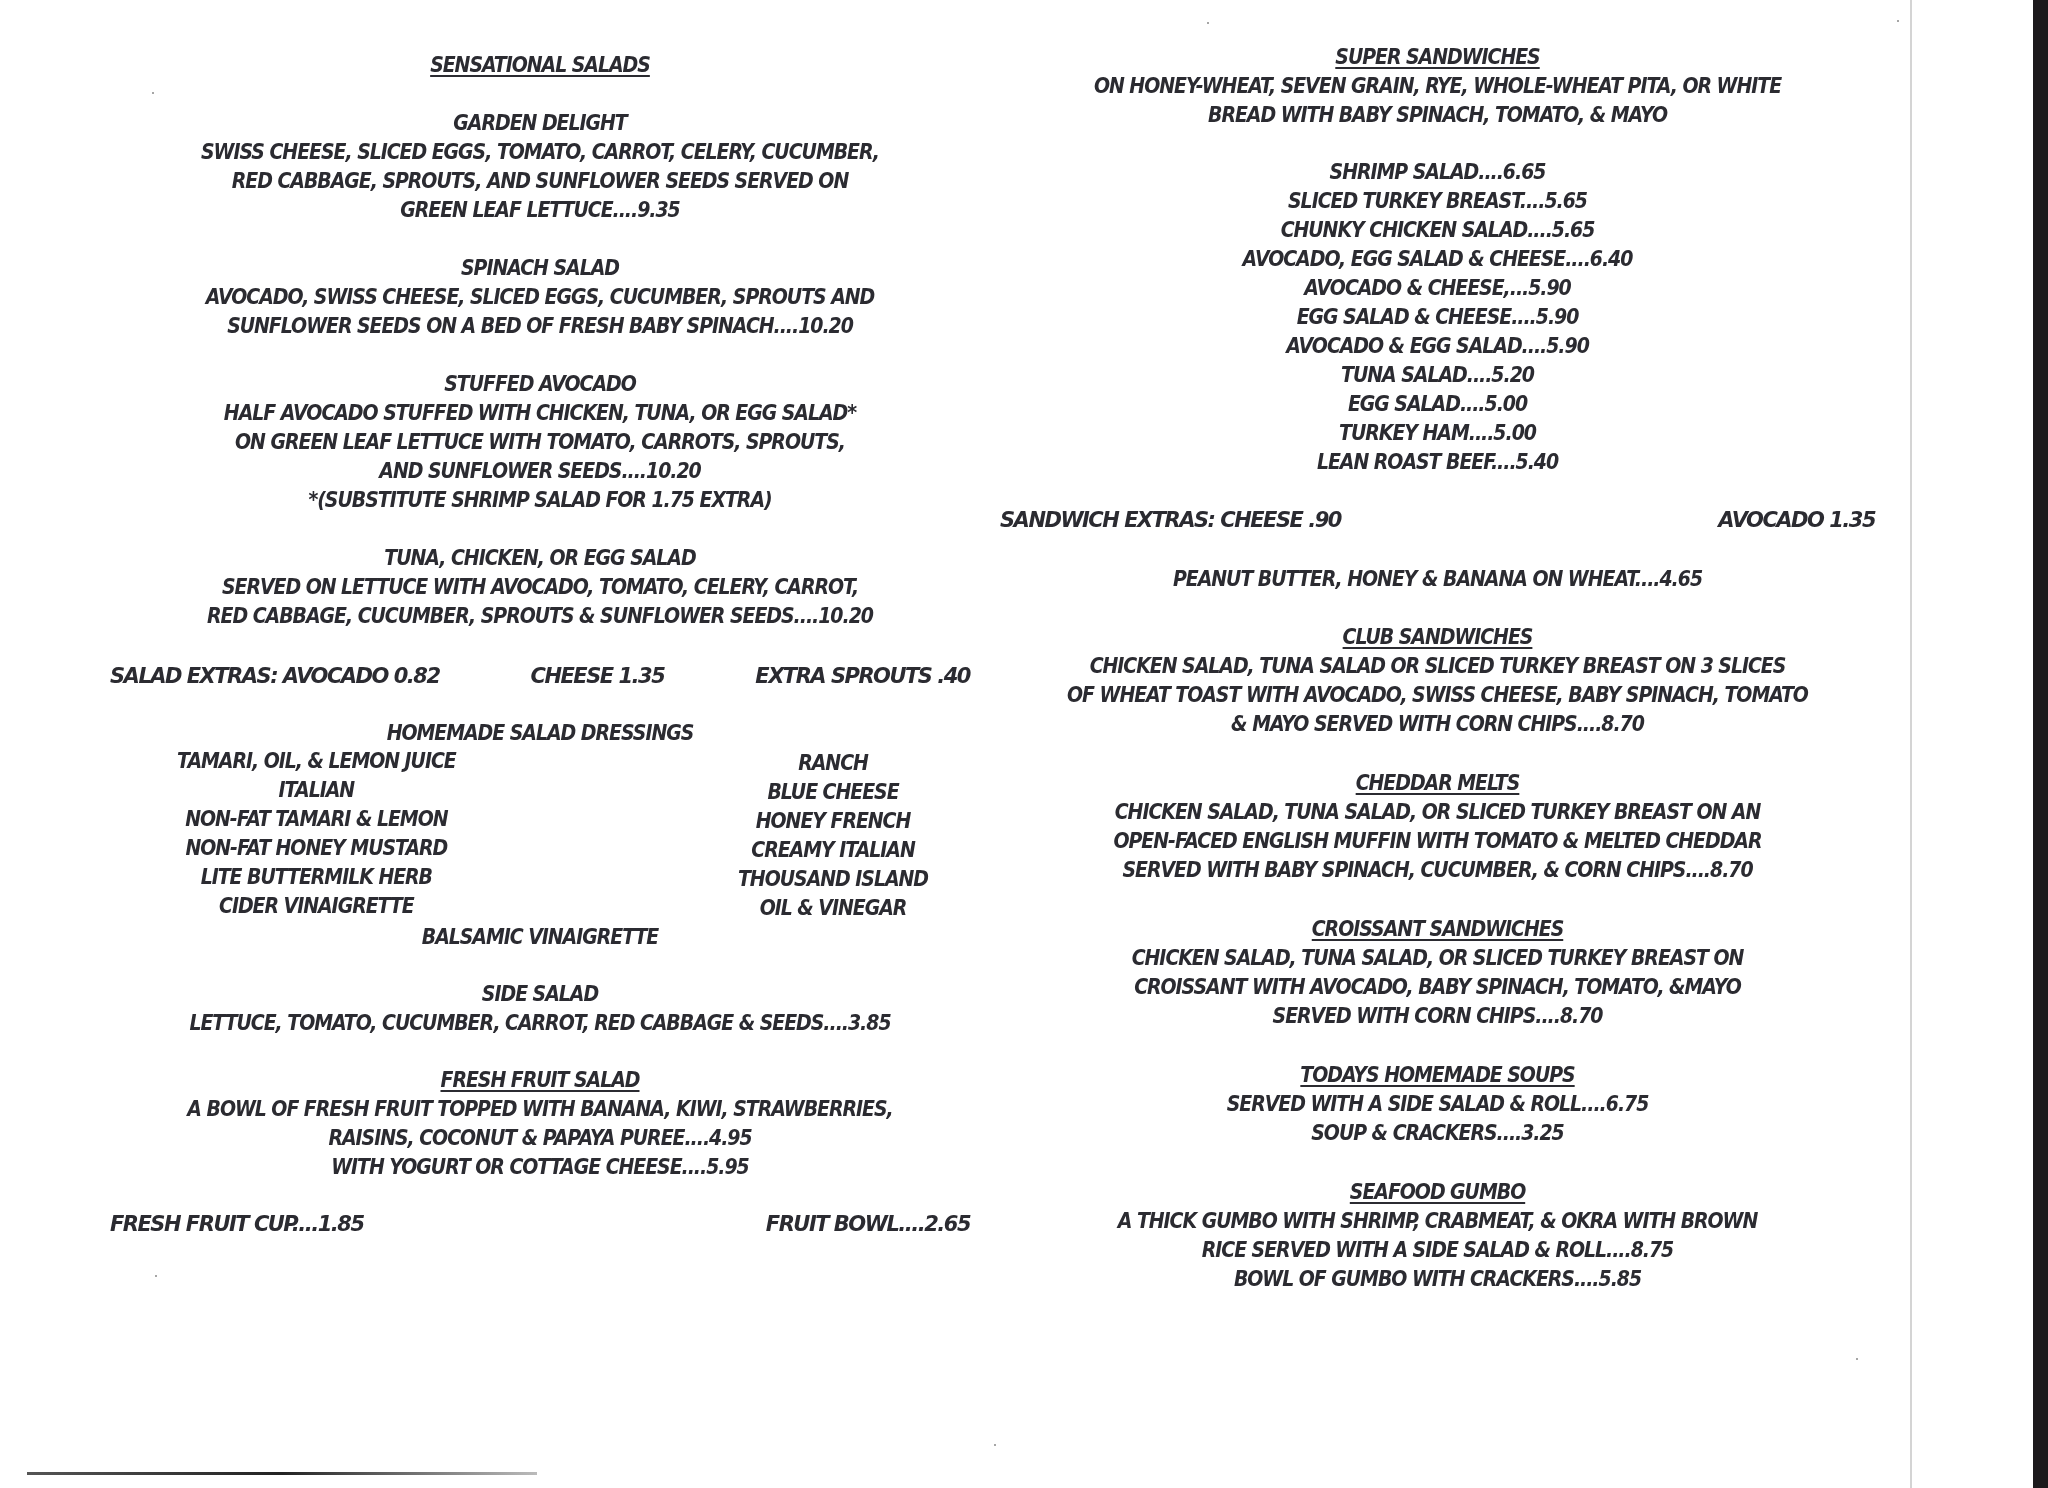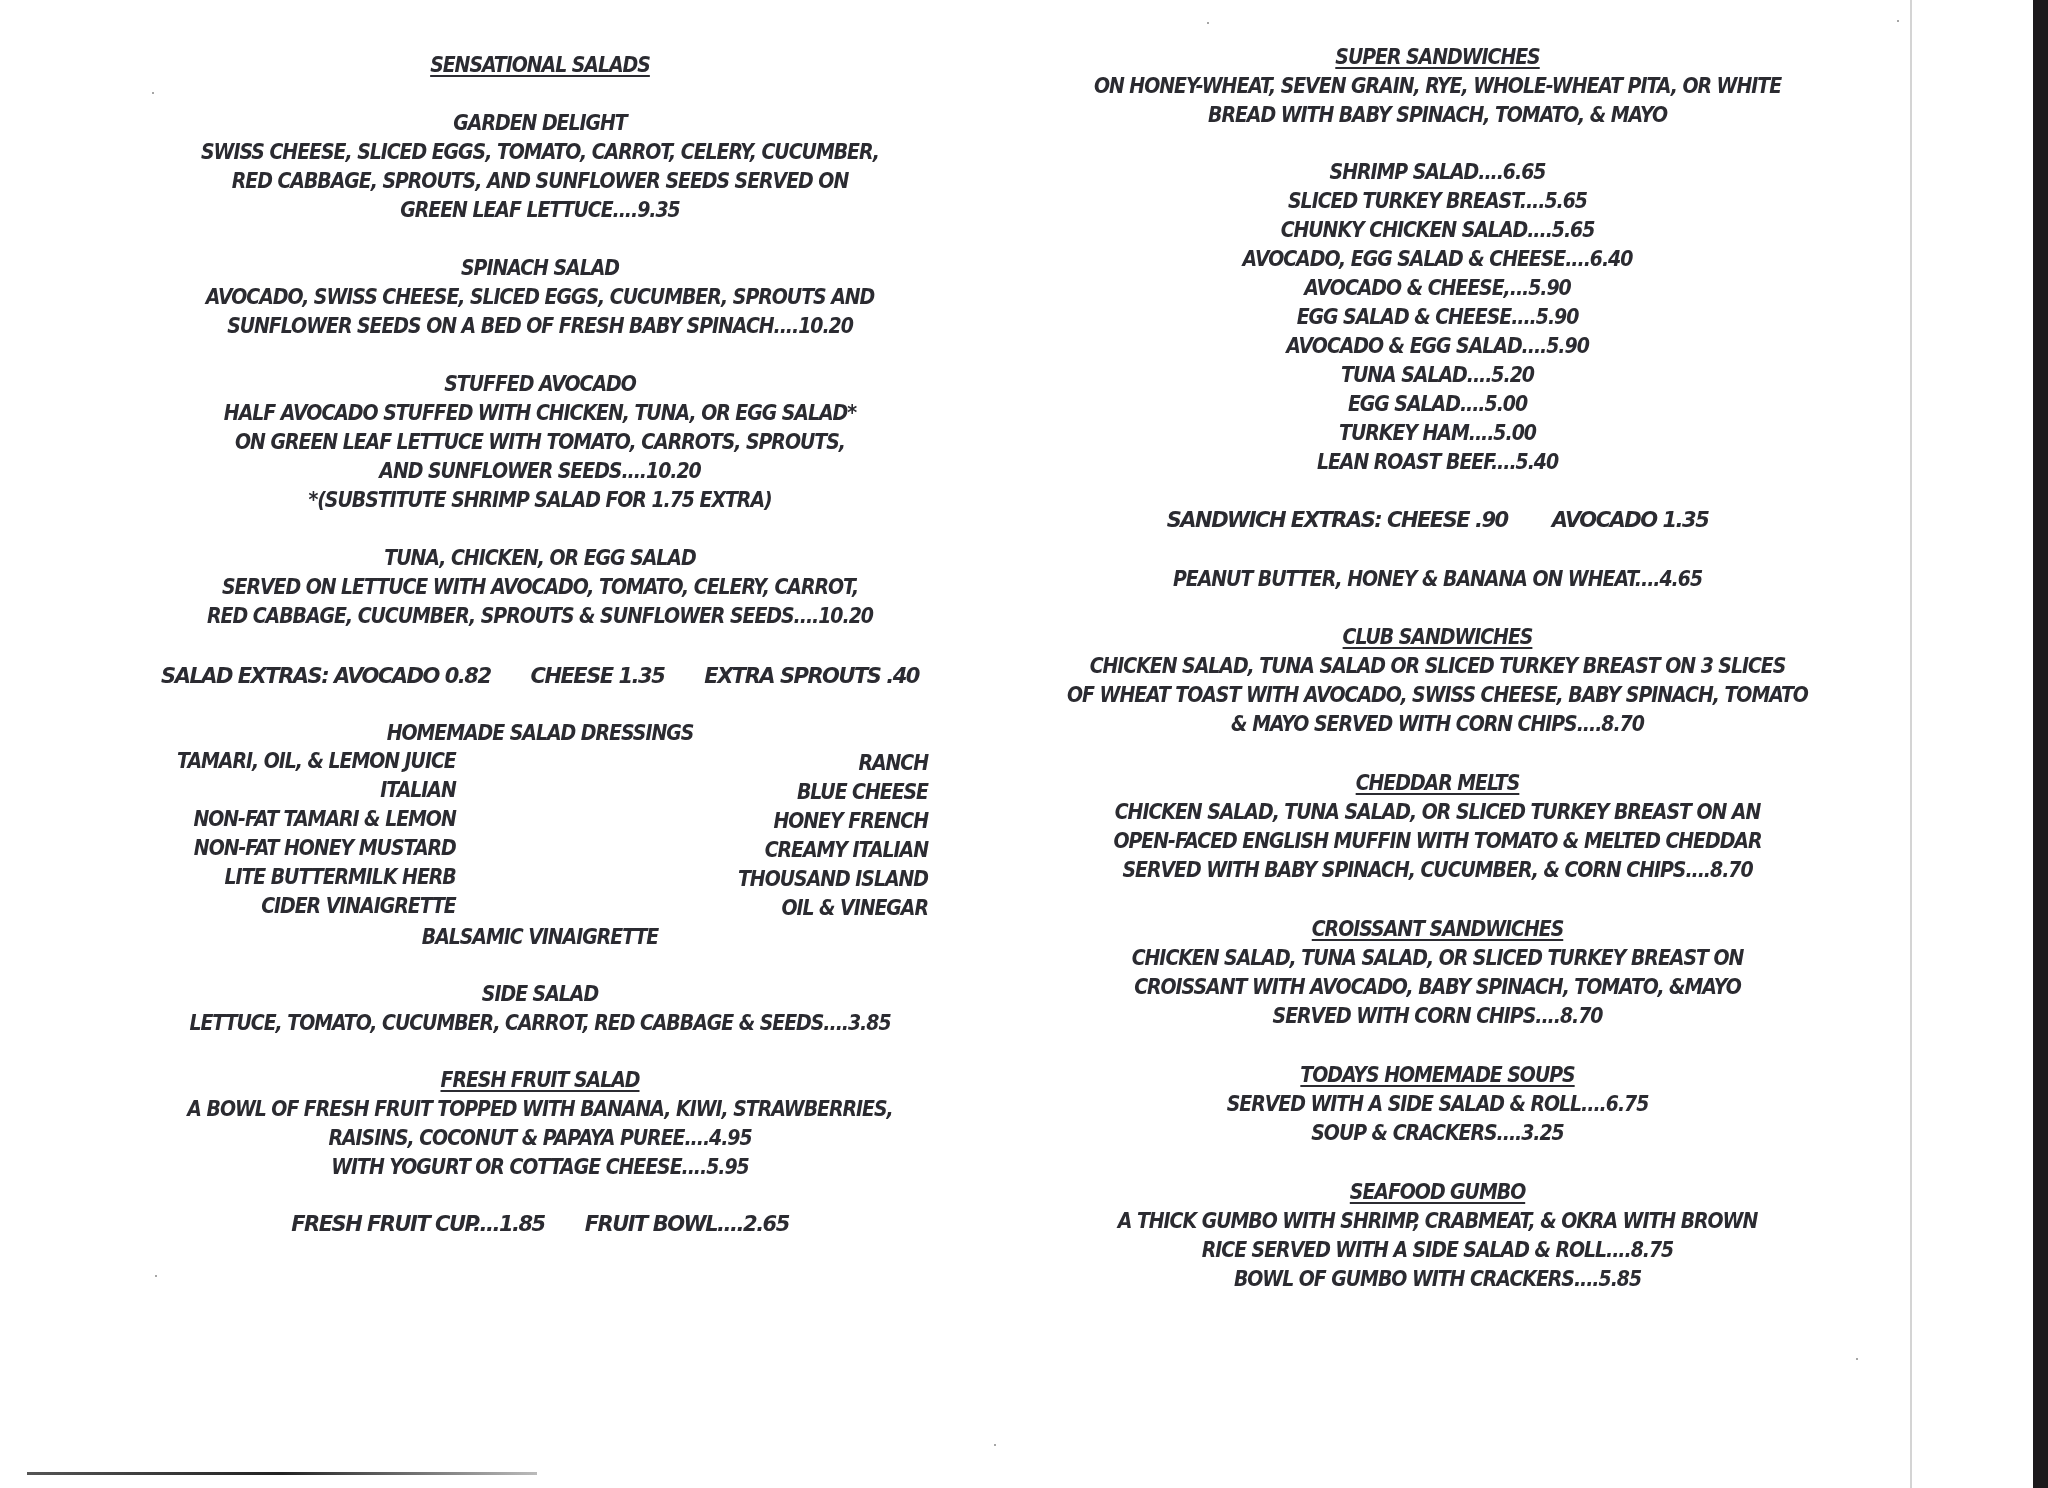--- a/index.html
+++ b/index.html
@@ -14,23 +14,23 @@
   .col-left { left:110px; width:860px; }
   .col-right { left:1000px; width:875px; }
   .line {
     font-weight:bold; font-style:italic;
     font-size:22px; line-height:29px;
     letter-spacing:-1.2px; white-space:nowrap;
     transform:scaleX(0.86); transform-origin:center;
   }
   .title { text-decoration:underline; text-decoration-thickness:2px; text-underline-offset:3px; }
   .block { position:absolute; left:0; right:0; }
-  .dress-col { position:absolute; text-align:right; }
+  .dress-col { position:absolute; text-align:center; }
   .dress-col .line { transform-origin:left; }
-  .extras-row { display:flex; justify-content:center; gap:40px; }
+  .extras-row { display:flex; justify-content:space-between; gap:40px; }
   .extras-row .line { transform:none; font-size:21px; letter-spacing:-1.5px; }
   .vline { position:absolute; left:1910px; top:0; width:2px; height:1488px; background:#d4d4d4; }
   .edge { position:absolute; left:2033px; top:0; width:15px; height:1488px; background:#1c1a1c; }
   .hline { position:absolute; left:27px; top:1472px; width:510px; height:3px;
            background:linear-gradient(90deg,#555 0%,#222 50%,#bbb 100%); }
   .speck { position:absolute; width:2px; height:2px; background:#888; border-radius:1px; }
 </style>
 </head>
 <body>
 

